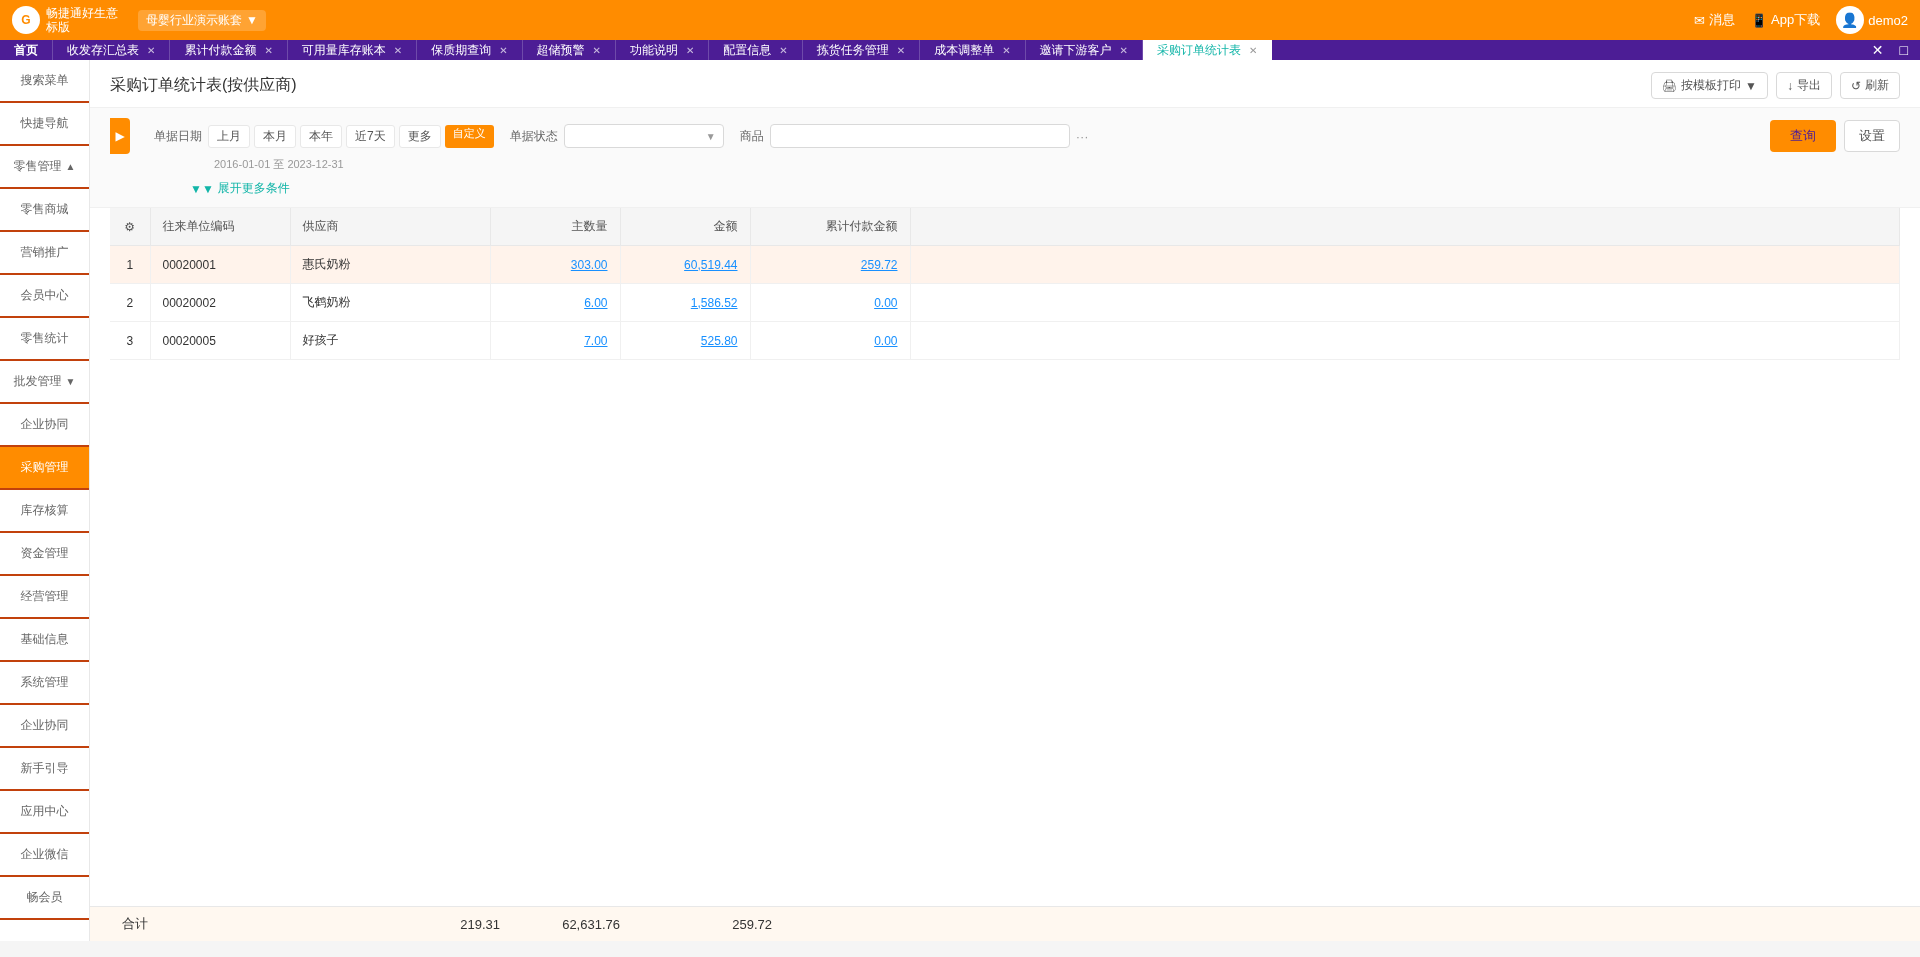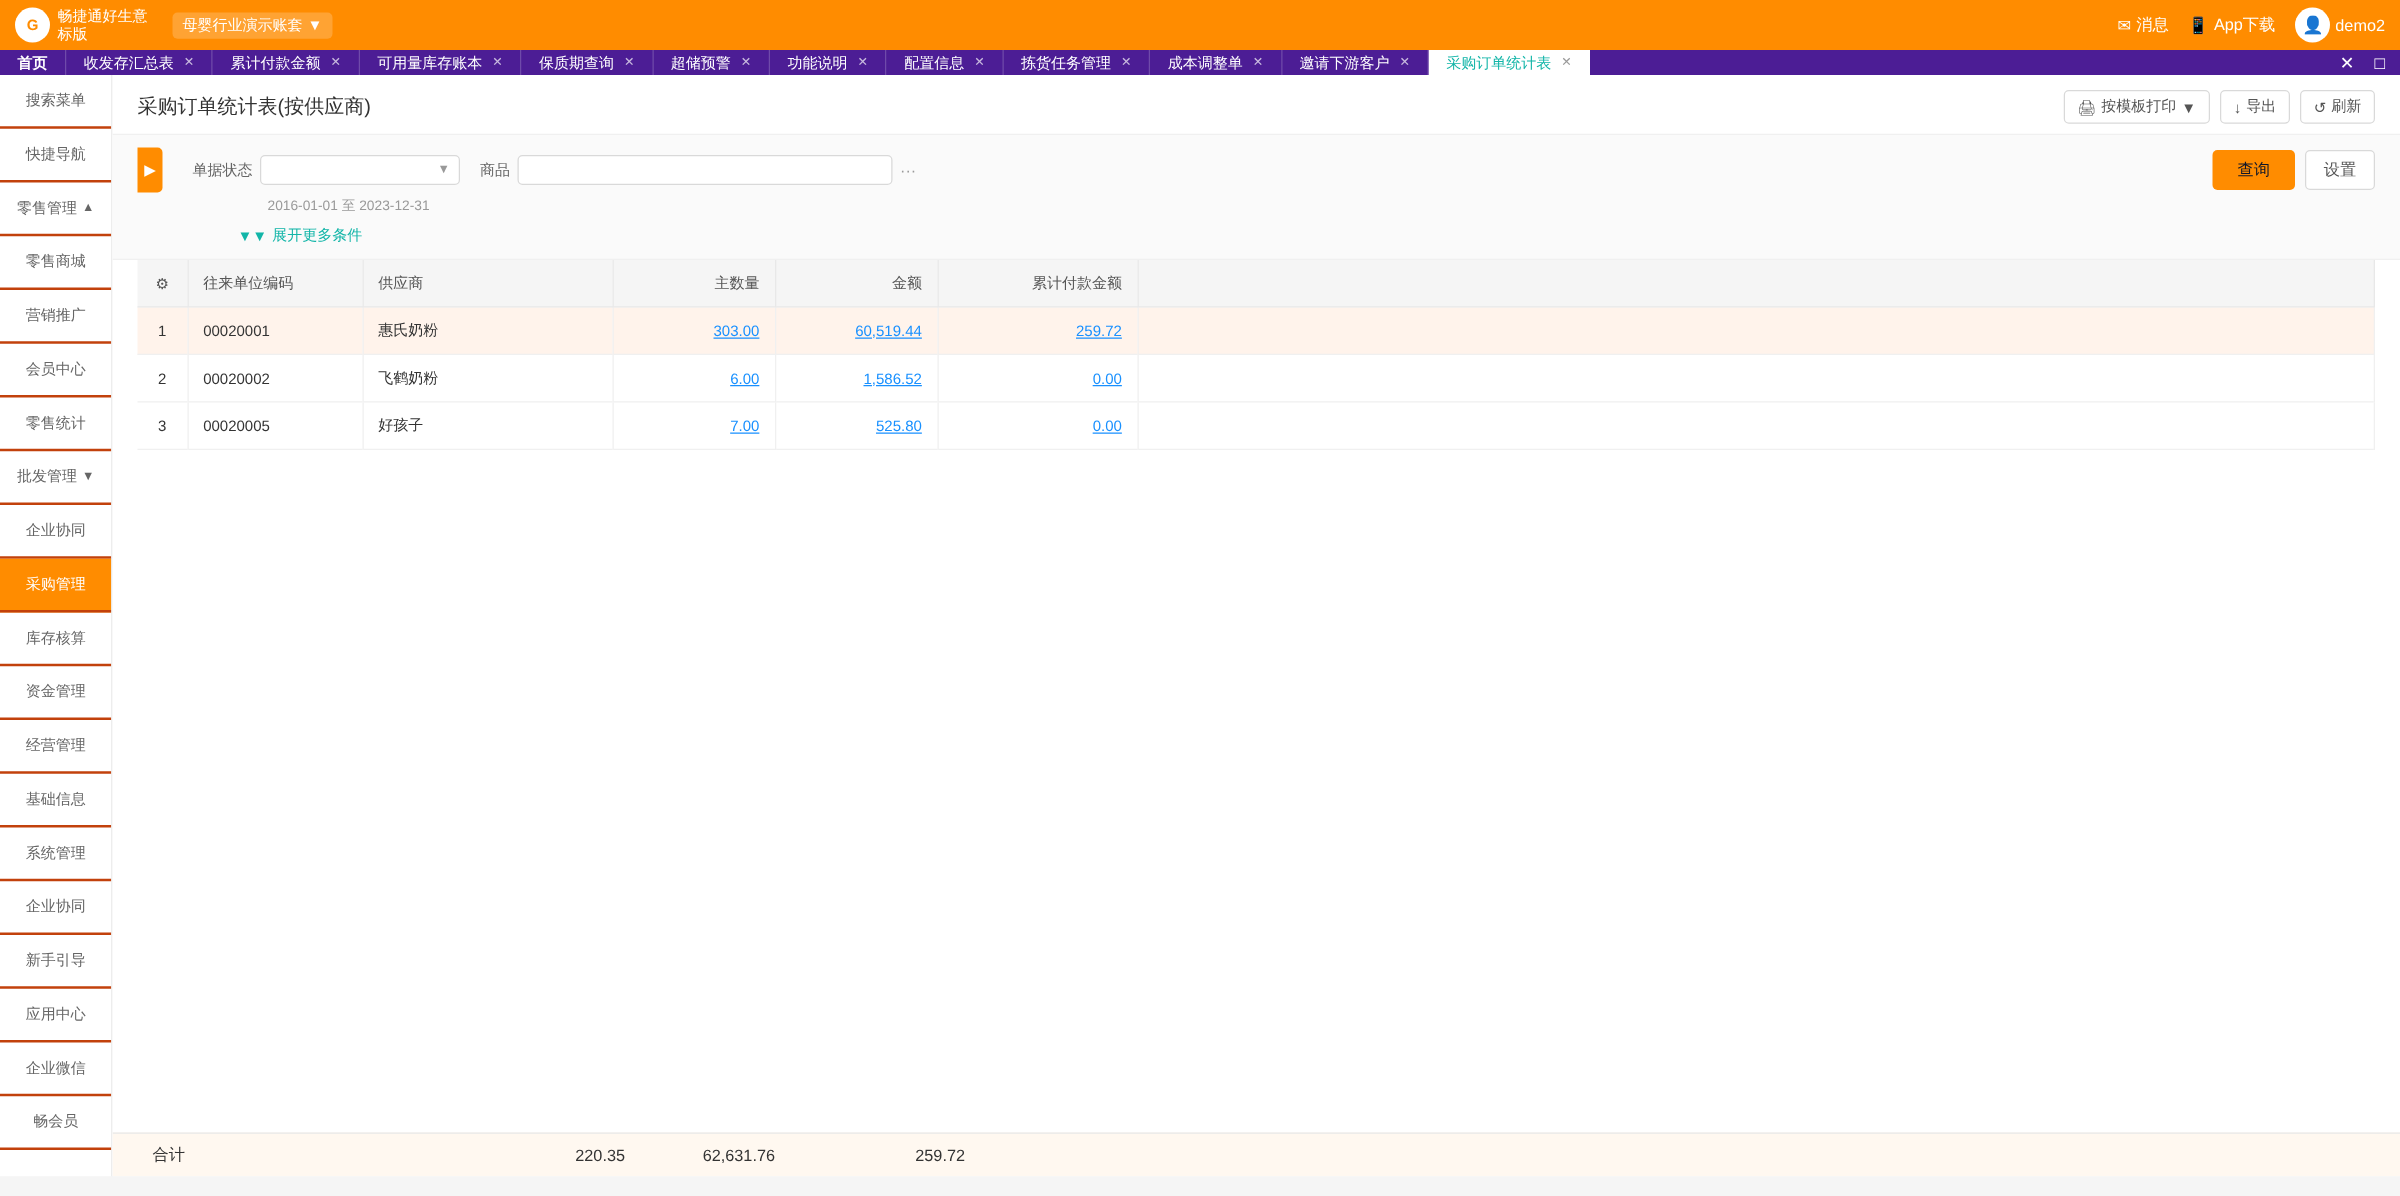--- a/index.html
+++ b/index.html
@@ -52,21 +52,21 @@
     .filter-label { font-size: 12px; color: #666; white-space: nowrap; }
     .filter-date-btns { display: flex; gap: 4px; }
     .date-btn { padding: 2px 8px; border-radius: 3px; font-size: 12px; cursor: pointer; border: 1px solid #e8e8e8; background: #fff; color: #555; }
     .date-tag { background: #ff8c00; color: #fff; padding: 1px 8px; border-radius: 3px; font-size: 11px; cursor: pointer; }
     .date-range { font-size: 11px; color: #999; }
     .filter-select { border: 1px solid #d9d9d9; border-radius: 4px; padding: 4px 28px 4px 8px; font-size: 12px; color: #555; background: #fff; appearance: none; min-width: 160px; position: relative; }
     .select-wrapper { position: relative; display: inline-block; }
     .select-wrapper::after { content: "▼"; position: absolute; right: 8px; top: 50%; transform: translateY(-50%); font-size: 10px; color: #999; pointer-events: none; }
     .filter-input { border: 1px solid #d9d9d9; border-radius: 4px; padding: 4px 8px; font-size: 12px; color: #555; background: #fff; min-width: 200px; }
     .filter-dots { color: #999; cursor: pointer; }
-    .btn-query { background: #ff8c00; color: #0f172a; border: none; border-radius: 4px; padding: 6px 20px; font-size: 13px; cursor: pointer; }
+    .btn-query { background: #ff8c00; color: #4c1d95; border: none; border-radius: 4px; padding: 6px 20px; font-size: 13px; cursor: pointer; }
     .btn-settings { background: #fff; color: #555; border: 1px solid #d9d9d9; border-radius: 4px; padding: 6px 14px; font-size: 13px; cursor: pointer; }
     .expand-more-btn { display: flex; align-items: center; gap: 4px; color: #12b5a8; font-size: 12px; cursor: pointer; margin-top: 8px; }
 
     
     .toggle-arrow { width: 20px; height: 36px; background: #ff8c00; border-radius: 0 4px 4px 0; display: flex; align-items: center; justify-content: center; cursor: pointer; color: #fff; font-size: 12px; margin-right: 8px; }
 
     
     .table-container { flex: 1; overflow: auto; padding: 0 20px; }
     table { width: 100%; border-collapse: collapse; table-layout: fixed; }
     thead tr { background: #f5f5f5; }
@@ -258,20 +258,31 @@
           <span>刷新</span>
         </button>
       </div>
     </div>
 
     <div class="filter-bar">
       <div class="filter-row">
 
         <div class="toggle-arrow">▶</div>
 
+        <div class="filter-item">
+          <span class="filter-label">单据日期</span>
+          <div class="filter-date-btns">
+            <button class="date-btn">上月</button>
+            <button class="date-btn">本月</button>
+            <button class="date-btn">本年</button>
+            <button class="date-btn">近7天</button>
+            <button class="date-btn">更多</button>
+            <span class="date-tag">自定义</span>
+          </div>
+        </div>
 
         <div class="filter-item">
           <span class="filter-label">单据状态</span>
           <div class="select-wrapper">
             <select class="filter-select">
               <option value=""></option>
             </select>
           </div>
         </div>
 
@@ -394,19 +405,19 @@
               <span class="link-val">0.00</span>
             </td>
             <td></td>
           </tr>
         </tbody>
       </table>
     </div>
 
     <div class="table-footer">
       <div class="footer-label">合计</div>
-      <div class="footer-qty">220.35</div>
+      <div class="footer-qty">219.31</div>
       <div class="footer-amount">62,631.76</div>
       <div class="footer-paid">259.72</div>
     </div>
 
   </div>
 </div>
 
 </body></html>

